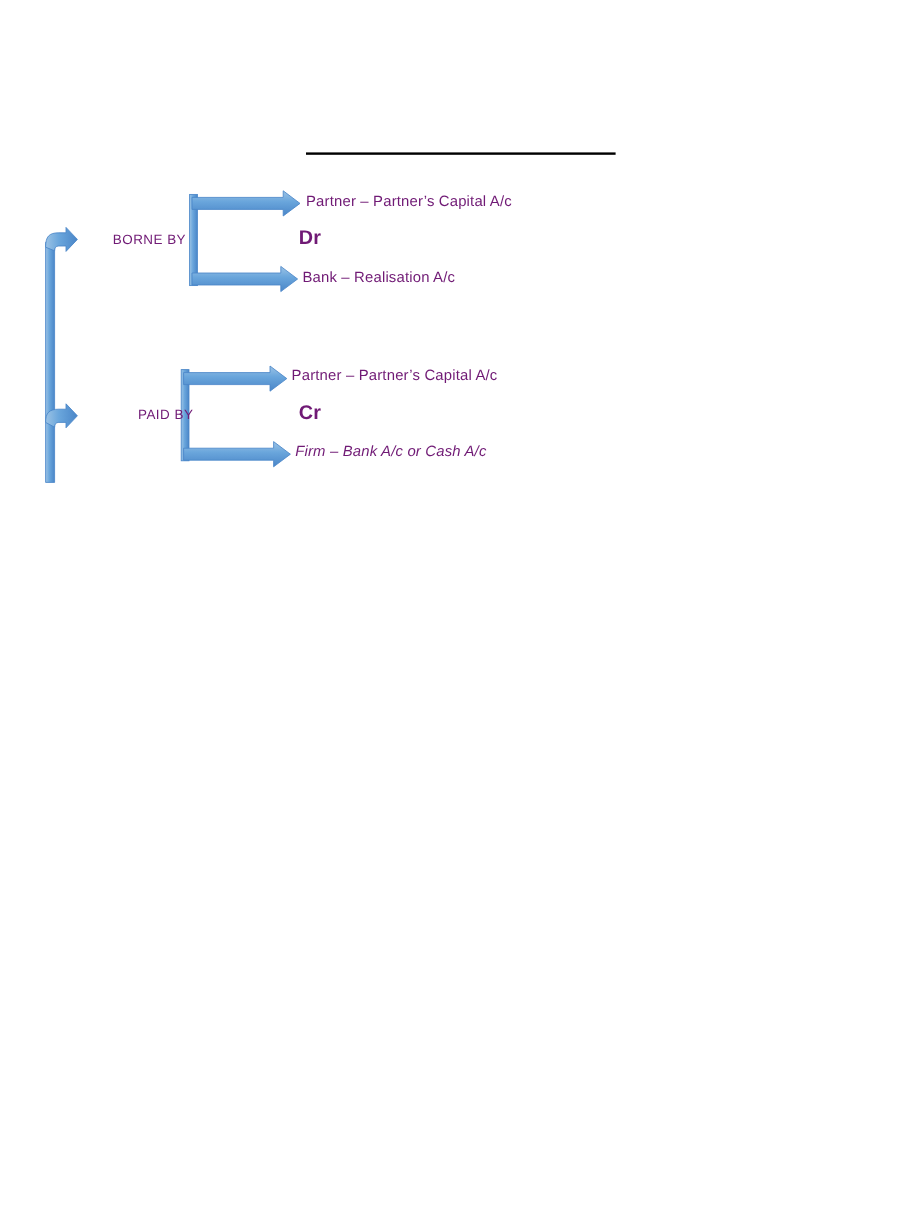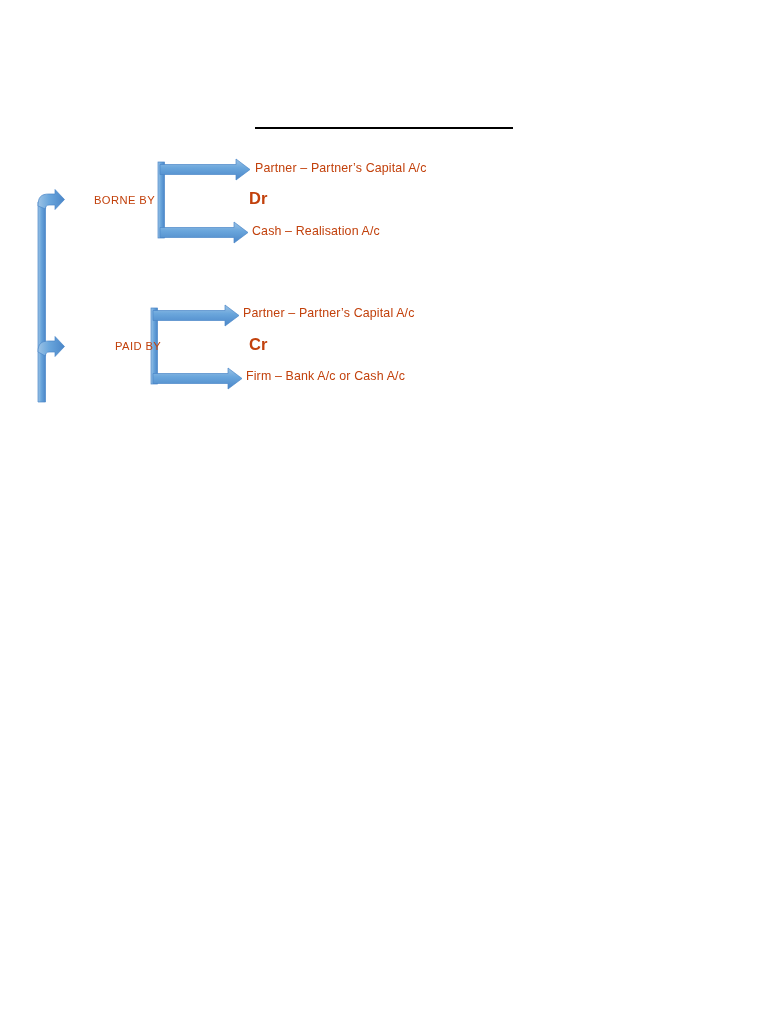--- a/index.html
+++ b/index.html
@@ -34,21 +34,21 @@
     width: 768px;
     height: 1024px;
     pointer-events: none;
   }
 
   
   .txt {
     position: absolute;
     white-space: nowrap;
     font-family: "Liberation Sans", "DejaVu Sans", sans-serif;
-    color: #c2410c;
+    color: #701a75;
     line-height: 1;
   }
 
   .branch-label {
     font-size: 12.4px;
     letter-spacing: 0.15px;
   }
 
   .group-tag {
     font-size: 11.2px;
@@ -73,21 +73,21 @@
 
   #tag-borne-by       { left: 94px;  top: 195px; text-align: center; }
   #tag-paid-by        { left: 115px; top: 341px; }
 
   #dr-label           { left: 249px; top: 190px; text-align: center; }
   #cr-label           { left: 249px; top: 336px; }
 
   #lbl-borne-partner  { left: 255px; top: 162px; }
   #lbl-borne-firm     { left: 252px; top: 225px; }
   #lbl-paid-partner   { left: 243px; top: 307px; }
-  #lbl-paid-firm      { left: 246px; top: 370px; }
+  #lbl-paid-firm      { left: 246px; top: 370px; font-style: italic; }
 </style>
 </head>
 <body>
 
 <div id="page">
 
   <svg id="connectors" viewBox="0 0 768 1024" width="768" height="1024">
     <defs>
       <linearGradient id="blueH" x1="0" y1="0" x2="0" y2="1">
         <stop offset="0%" stop-color="#9cc3e5"></stop>
@@ -176,21 +176,21 @@
   <div class="txt" id="rule-top">
     <i></i>
   </div>
 
   <div class="txt group-tag" id="tag-borne-by">BORNE BY</div>
 
   <div class="txt drcr" id="dr-label">Dr</div>
 
   <div class="txt branch-label" id="lbl-borne-partner">Partner – Partner’s Capital A/c</div>
 
-  <div class="txt branch-label" id="lbl-borne-firm">Cash – Realisation A/c</div>
+  <div class="txt branch-label" id="lbl-borne-firm">Bank – Realisation A/c</div>
 
   <div class="txt group-tag" id="tag-paid-by">PAID BY</div>
 
   <div class="txt drcr" id="cr-label">Cr</div>
 
   <div class="txt branch-label" id="lbl-paid-partner">Partner – Partner’s Capital A/c</div>
 
   <div class="txt branch-label" id="lbl-paid-firm">Firm – Bank A/c or Cash A/c</div>
 
 </div>

